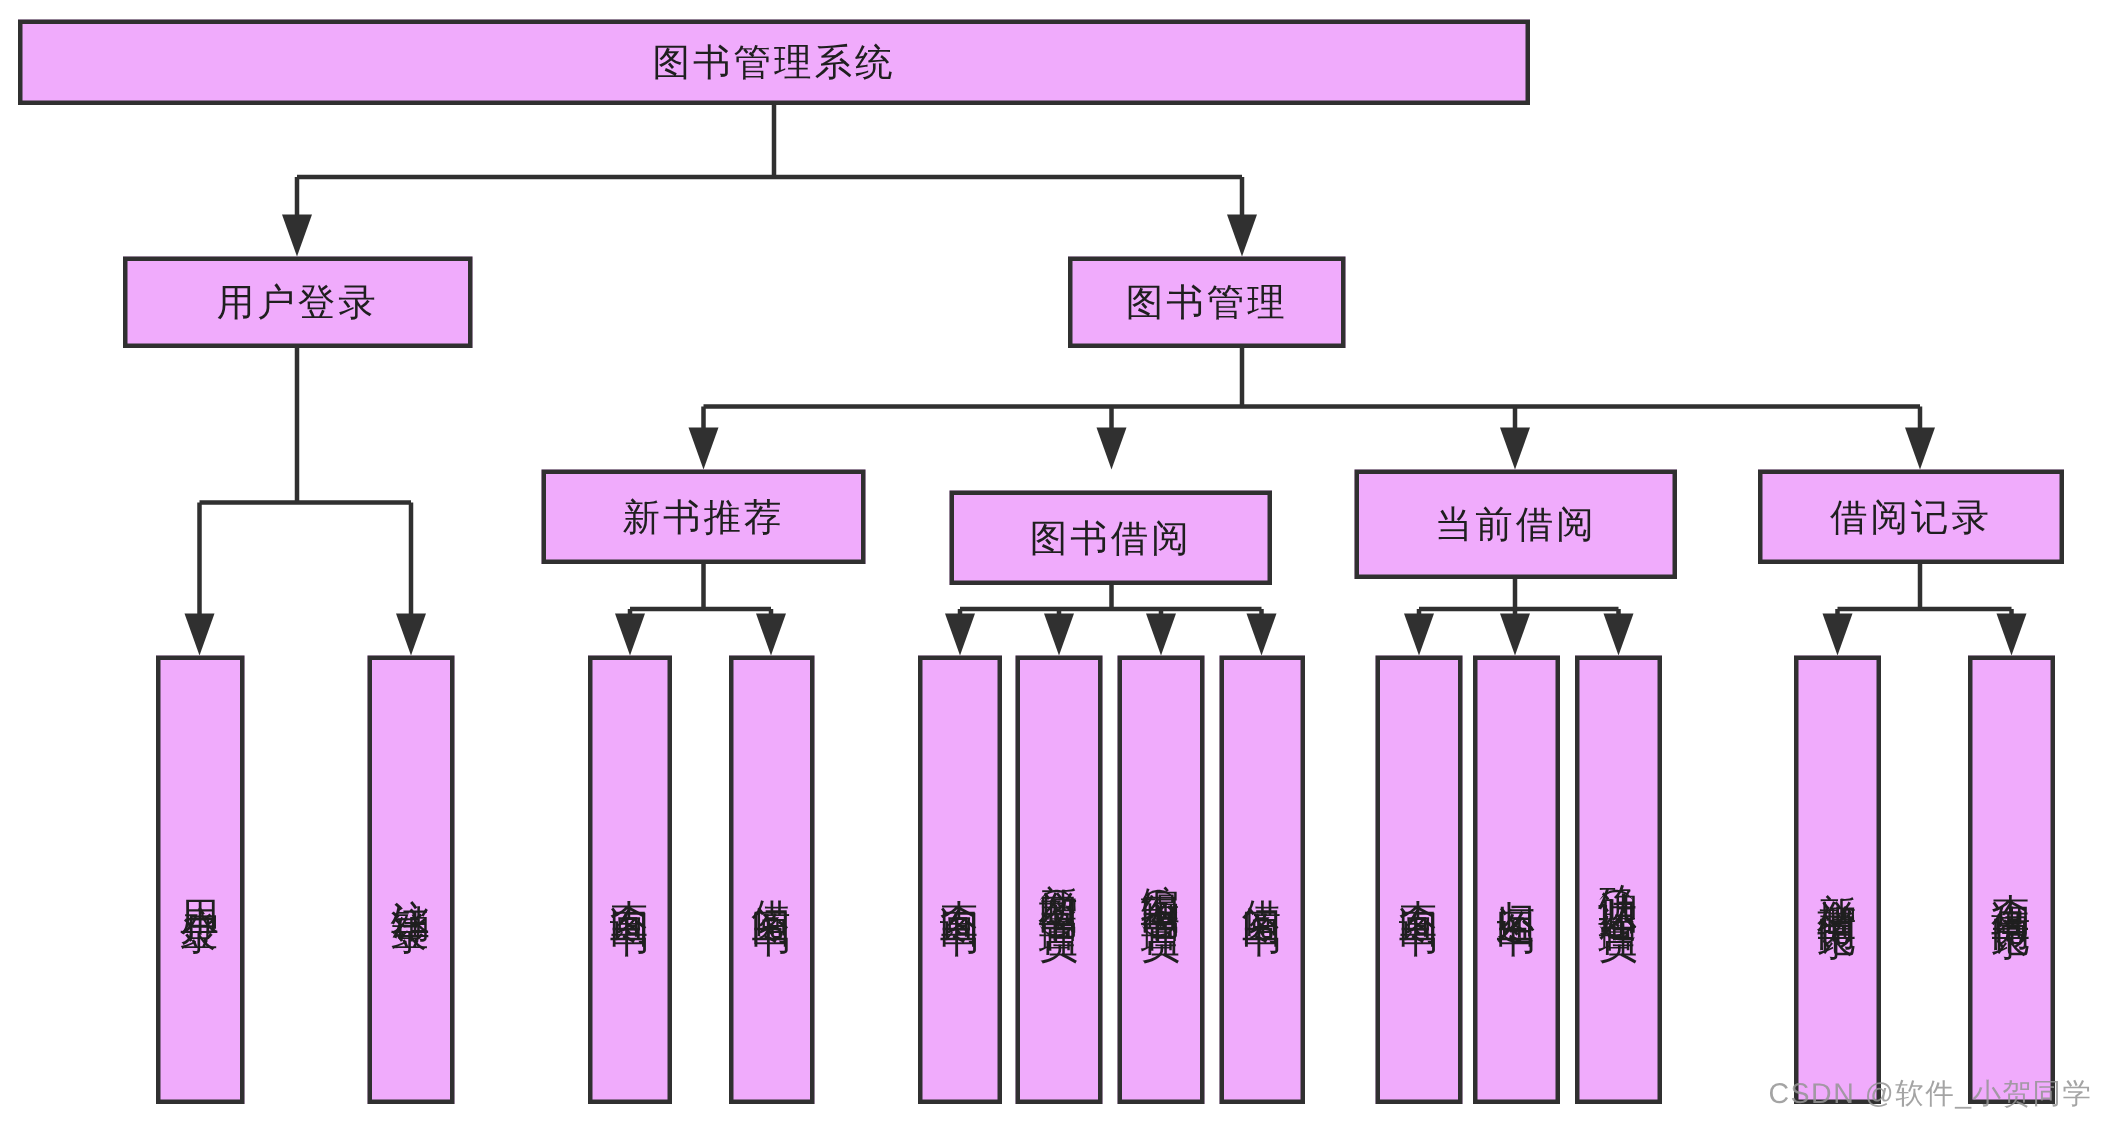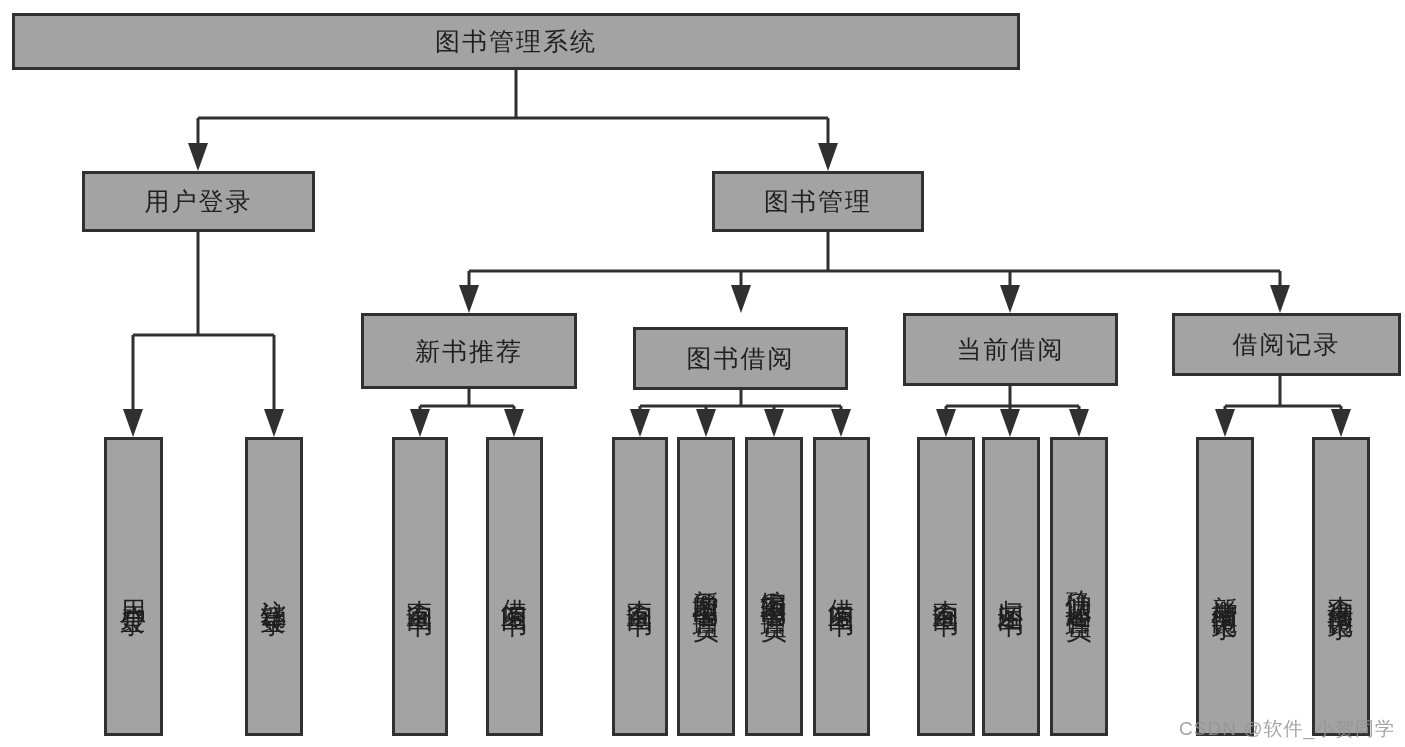--- a/index.html
+++ b/index.html
@@ -17,21 +17,21 @@
   }
   .wires {
     position: absolute;
     left: 0;
     top: 0;
     z-index: 0;
   }
   .node {
     position: absolute;
     box-sizing: border-box;
-    background: #a3a3a3;
+    background: #f0abfc;
     border: 3px solid #303030;
     display: flex;
     align-items: center;
     justify-content: center;
     color: #1f1f1f;
     z-index: 1;
   }
   .node.h .label {
     font-size: 25px;
     letter-spacing: 2px;
@@ -94,34 +94,34 @@
     </g>
   </svg>
 
   <div class="node h" style="left:12px; top:13px; width:1008px; height:57px;">
     <span class="label">图书管理系统</span>
   </div>
 
   <div class="node h" style="left:82px; top:171px; width:233px; height:61px;">
     <span class="label">用户登录</span>
   </div>
-  <div class="node h" style="left:712px; top:171px; width:212px; height:61px;">
+  <div class="node h" style="left:712px; top:171px; width:185px; height:61px;">
     <span class="label">图书管理</span>
   </div>
 
-  <div class="node h" style="left:361px; top:313px; width:216px; height:76px;">
+  <div class="node h" style="left:361px; top:313px; width:216px; height:63px;">
     <span class="label">新书推荐</span>
   </div>
   <div class="node h" style="left:633px; top:327px; width:215px; height:63px;">
     <span class="label">图书借阅</span>
   </div>
   <div class="node h" style="left:903px; top:313px; width:215px; height:73px;">
     <span class="label">当前借阅</span>
   </div>
-  <div class="node h" style="left:1172px; top:313px; width:229px; height:63px;text-align:right;">
+  <div class="node h" style="left:1172px; top:313px; width:204px; height:63px;text-align:right;">
     <span class="label">借阅记录</span>
   </div>
 
   <div class="node v" style="left:104px; top:437px; width:59px; height:299px;">
     <span class="label">用户登录</span>
   </div>
   <div class="node v" style="left:245px; top:437px; width:58px; height:299px;">
     <span class="label">注销登录</span>
   </div>
 

